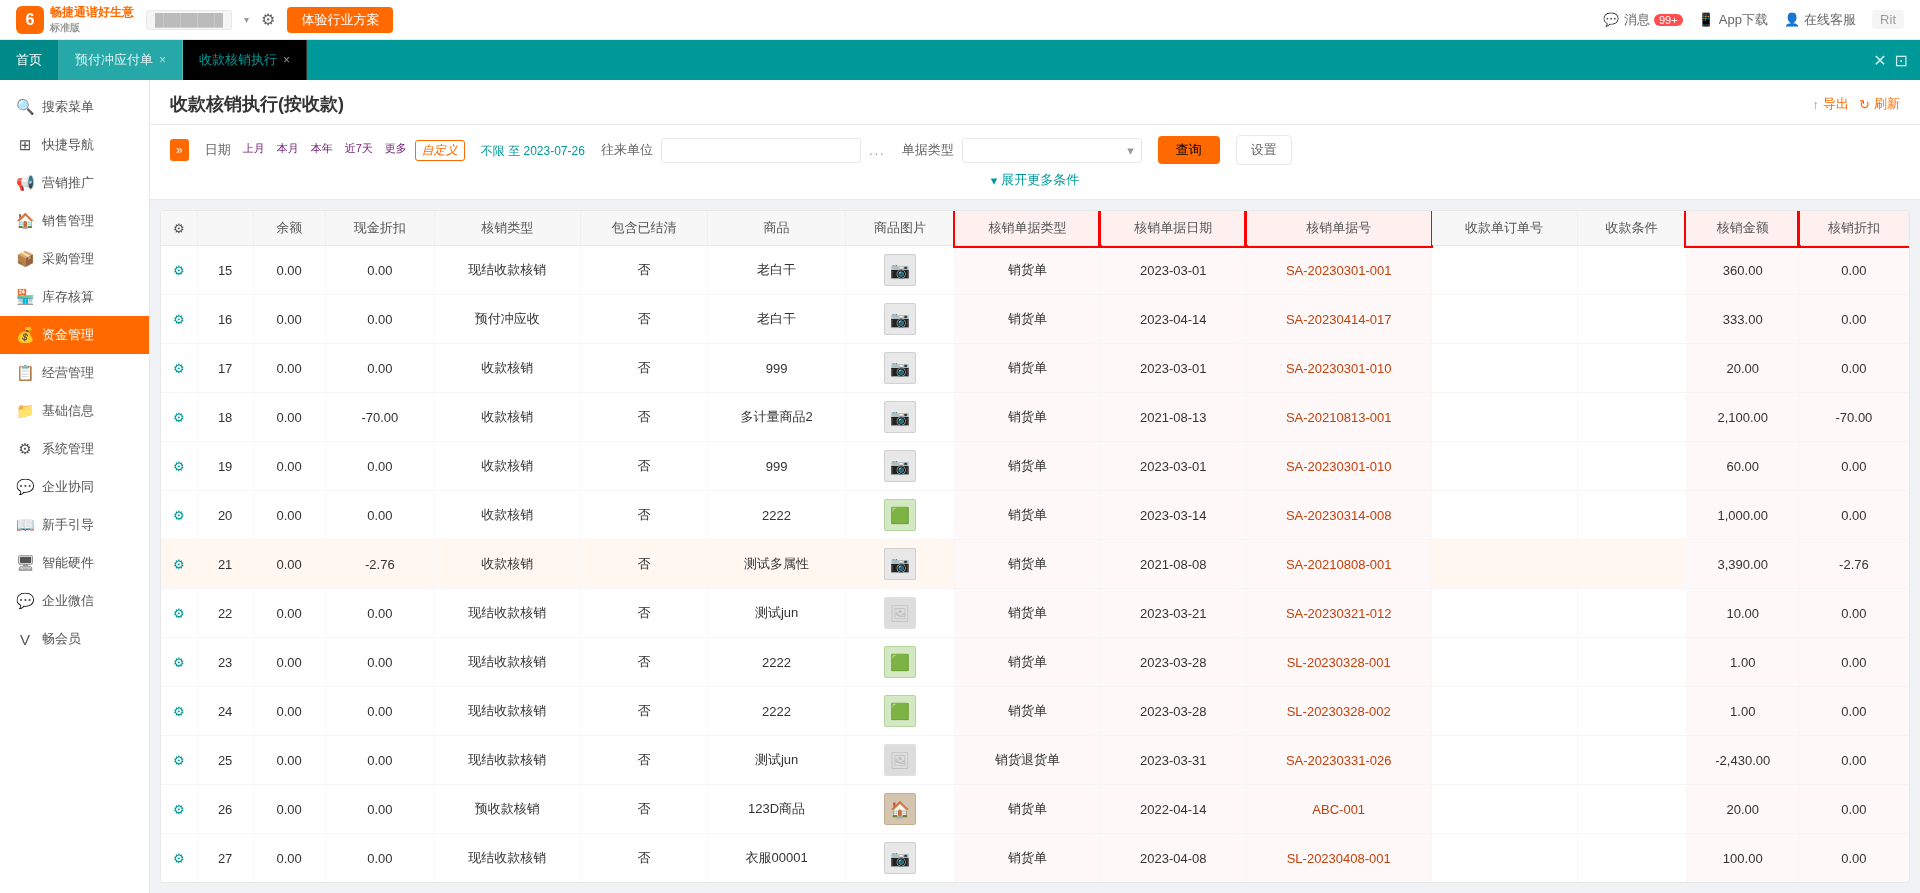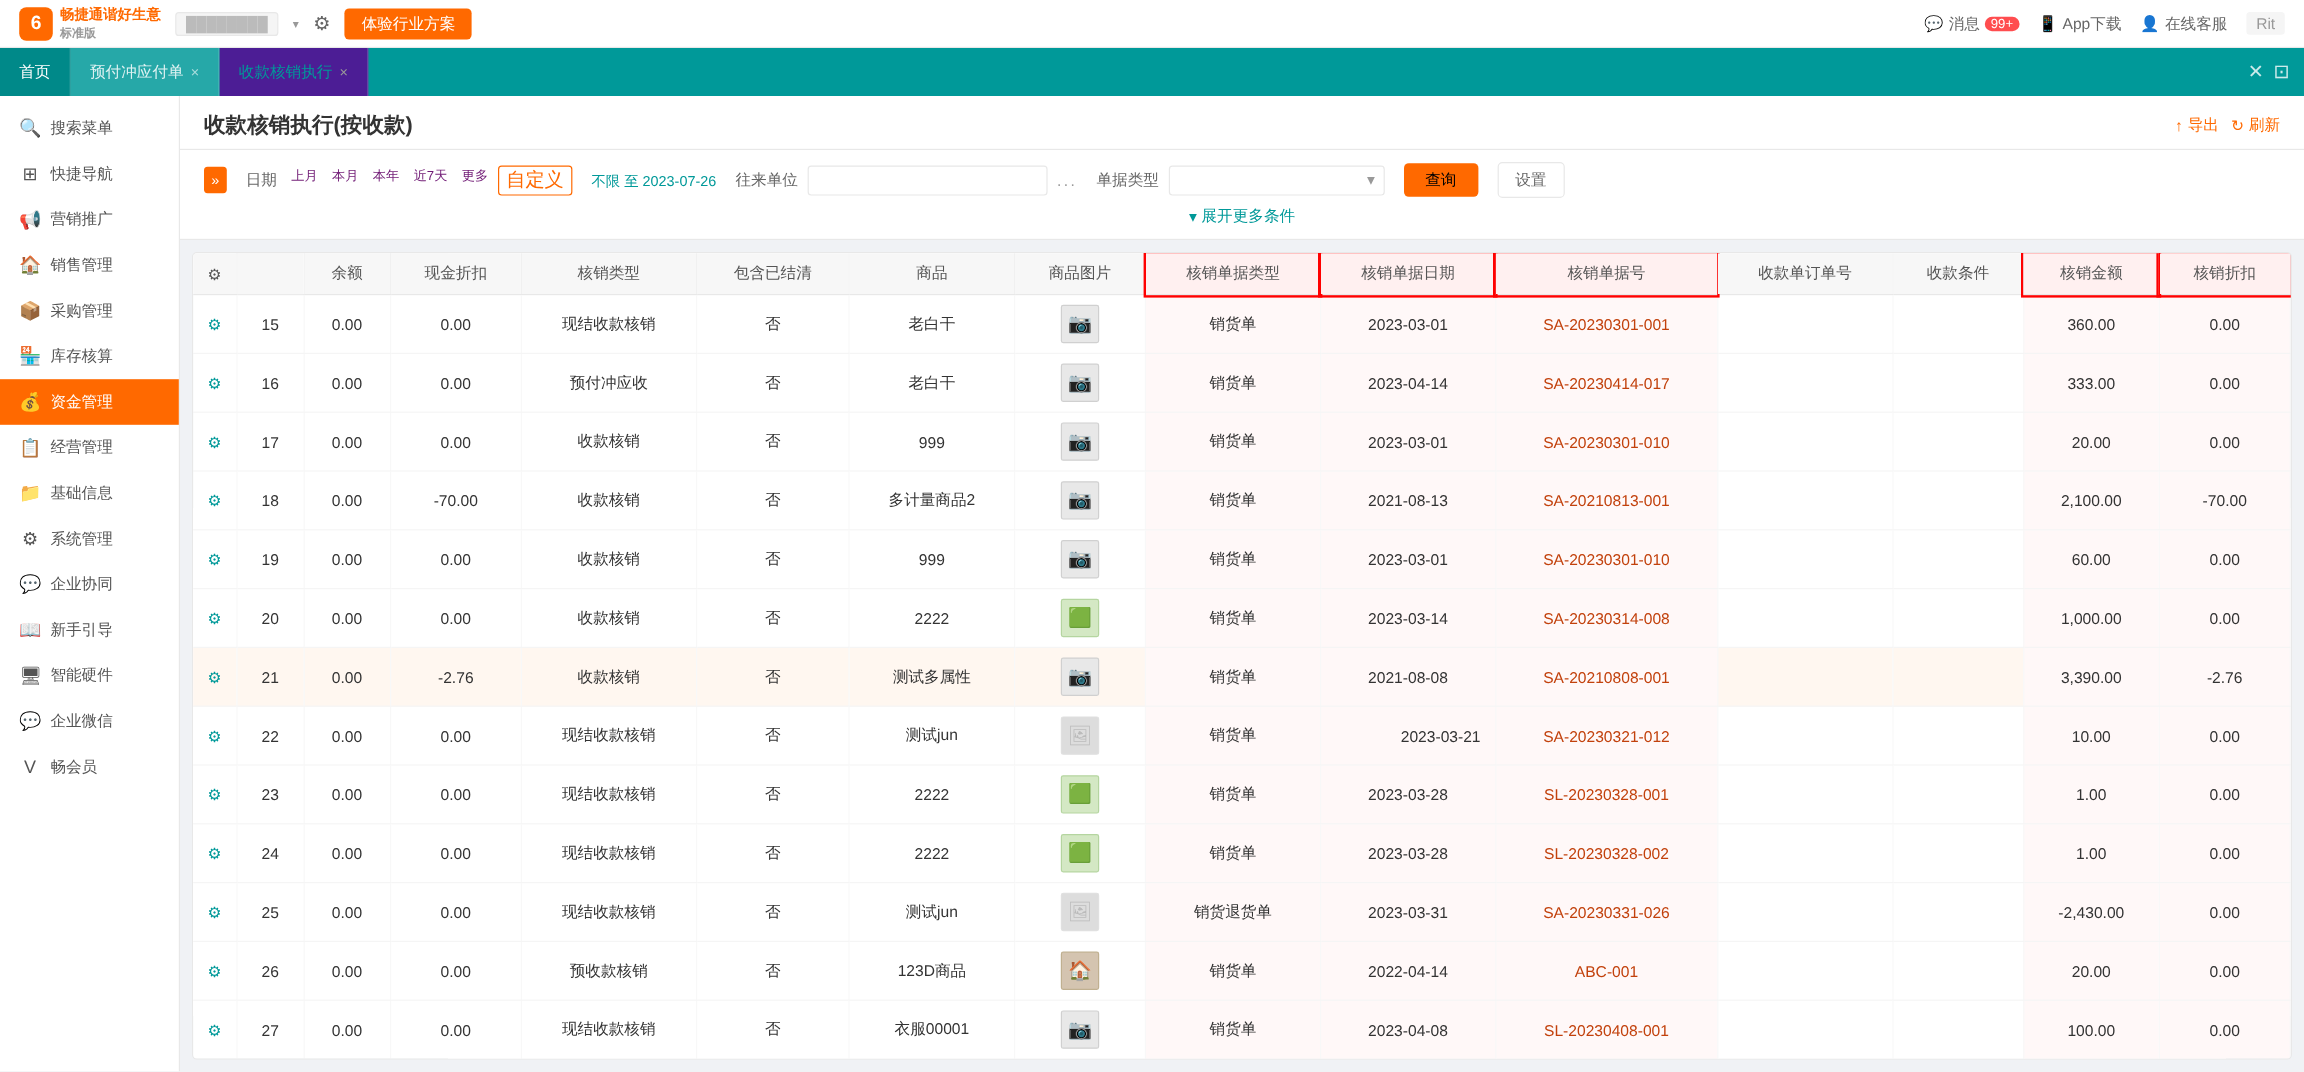--- a/index.html
+++ b/index.html
@@ -16,21 +16,21 @@
     .trial-btn { background: #ff6900; color: #fff; border: none; padding: 4px 14px; border-radius: 4px; cursor: pointer; font-size: 13px; }
     .top-bar-right { display: flex; align-items: center; gap: 16px; color: #666; font-size: 13px; }
     .badge-item { display: flex; align-items: center; gap: 4px; cursor: pointer; }
     .badge-count { background: #ff4d4f; color: #fff; border-radius: 10px; padding: 0 5px; font-size: 11px; }
     .user-name { color: #999; font-size: 13px; background: #f5f5f5; padding: 2px 8px; border-radius: 3px; }
 
     
     .nav-tabs { height: 40px; background: #009999; display: flex; align-items: center; padding: 0 0; position: relative; }
     .nav-tab { height: 40px; padding: 0 16px; display: flex; align-items: center; gap: 6px; cursor: pointer; color: rgba(255,255,255,0.85); font-size: 13px; white-space: nowrap; border-right: 1px solid rgba(255,255,255,0.2); }
     .nav-tab.home { background: rgba(0,0,0,0.1); color: #fff; }
-    .nav-tab.active { background: #4c1d95; color: #009999; font-weight: 500; }
+    .nav-tab.active { background: #000000; color: #009999; font-weight: 500; }
     .nav-tab.inactive { background: rgba(255,255,255,0.15); }
     .tab-close { font-size: 12px; color: rgba(255,255,255,0.6); cursor: pointer; }
     .tab-close.dark { color: #999; }
     .nav-tab-actions { margin-left: auto; display: flex; align-items: center; gap: 8px; padding-right: 12px; }
     .nav-action-btn { color: rgba(255,255,255,0.8); cursor: pointer; font-size: 16px; }
 
     
     .layout { display: flex; height: calc(893px - 80px); }
     .sidebar { width: 150px; background: #fff; border-right: 1px solid #e8e8e8; display: flex; flex-direction: column; padding: 8px 0; flex-shrink: 0; }
     .sidebar-item { display: flex; align-items: center; gap: 8px; padding: 10px 16px; cursor: pointer; color: #555; font-size: 13px; border-radius: 0; }
@@ -44,21 +44,21 @@
     .page-actions { display: flex; gap: 10px; }
     .action-btn { display: flex; align-items: center; gap: 4px; color: #ff6900; cursor: pointer; font-size: 13px; border: none; background: none; }
 
     
     .filter-bar { background: #fff; padding: 10px 20px; border-bottom: 1px solid #e8e8e8; }
     .filter-row { display: flex; align-items: center; gap: 16px; flex-wrap: wrap; }
     .filter-group { display: flex; align-items: center; gap: 8px; }
     .filter-label { color: #666; font-size: 13px; white-space: nowrap; }
     .date-links { display: flex; gap: 4px; }
     .date-link { color: #701a75; cursor: pointer; font-size: 11px; padding: 1px 4px; }
-    .date-link.custom { color: #ff6900; border: 1px solid #ff6900; border-radius: 3px; padding: 1px 6px; font-size: 16px; }
+    .date-link.custom { color: #ff6900; border: 1px solid #ff6900; border-radius: 3px; padding: 1px 6px; font-size: 12px; font-style: italic; }
     .date-range { color: #009999; font-size: 12px; margin-top: 2px; }
     .filter-input { border: 1px solid #e8e8e8; border-radius: 3px; padding: 4px 10px; font-size: 13px; color: #333; min-width: 180px; background: #fff; }
     .filter-dots { color: #999; letter-spacing: 2px; }
     .filter-select { border: 1px solid #e8e8e8; border-radius: 3px; padding: 4px 24px 4px 10px; font-size: 13px; color: #333; min-width: 180px; background: #fff; appearance: none; cursor: pointer; }
     .query-btn { background: #ff6900; color: #000000; border: none; padding: 5px 18px; border-radius: 4px; cursor: pointer; font-size: 13px; }
     .settings-btn { border: 1px solid #e8e8e8; color: #666; background: #fff; padding: 5px 14px; border-radius: 4px; cursor: pointer; font-size: 13px; }
     .expand-btn { display: flex; align-items: center; gap: 4px; color: #009999; cursor: pointer; font-size: 13px; background: none; border: none; }
 
     
     .table-container { flex: 1; overflow: auto; padding: 0; background: #fff; margin: 10px; border-radius: 4px; border: 1px solid #e8e8e8; }
@@ -407,21 +407,21 @@
             <tr>
     <td style="color:#009999;cursor:pointer;">⚙</td>
     <td>22</td>
     <td>0.00</td>
     <td class="">0.00</td>
     <td>现结收款核销</td>
     <td>否</td>
     <td>测试jun</td>
     <td><div class="img-placeholder" style="font-size:16px;background:#ddd;">🖼</div></td>
     <td style="background:#fff8f8;">销货单</td>
-    <td style="background:#fff8f8;text-align:right;">2023-03-21</td>
+    <td style="background:#fff8f8;">2023-03-21</td>
     <td style="background:#fff8f8;"><a class="link-text" href="#">SA-20230321-012</a></td>
     <td></td>
     <td></td>
     <td class="" style="background:#fff8f8;">10.00</td>
     <td class="" style="background:#fff8f8;">0.00</td>
   </tr>
             <tr>
     <td style="color:#009999;cursor:pointer;">⚙</td>
     <td>23</td>
     <td>0.00</td>

